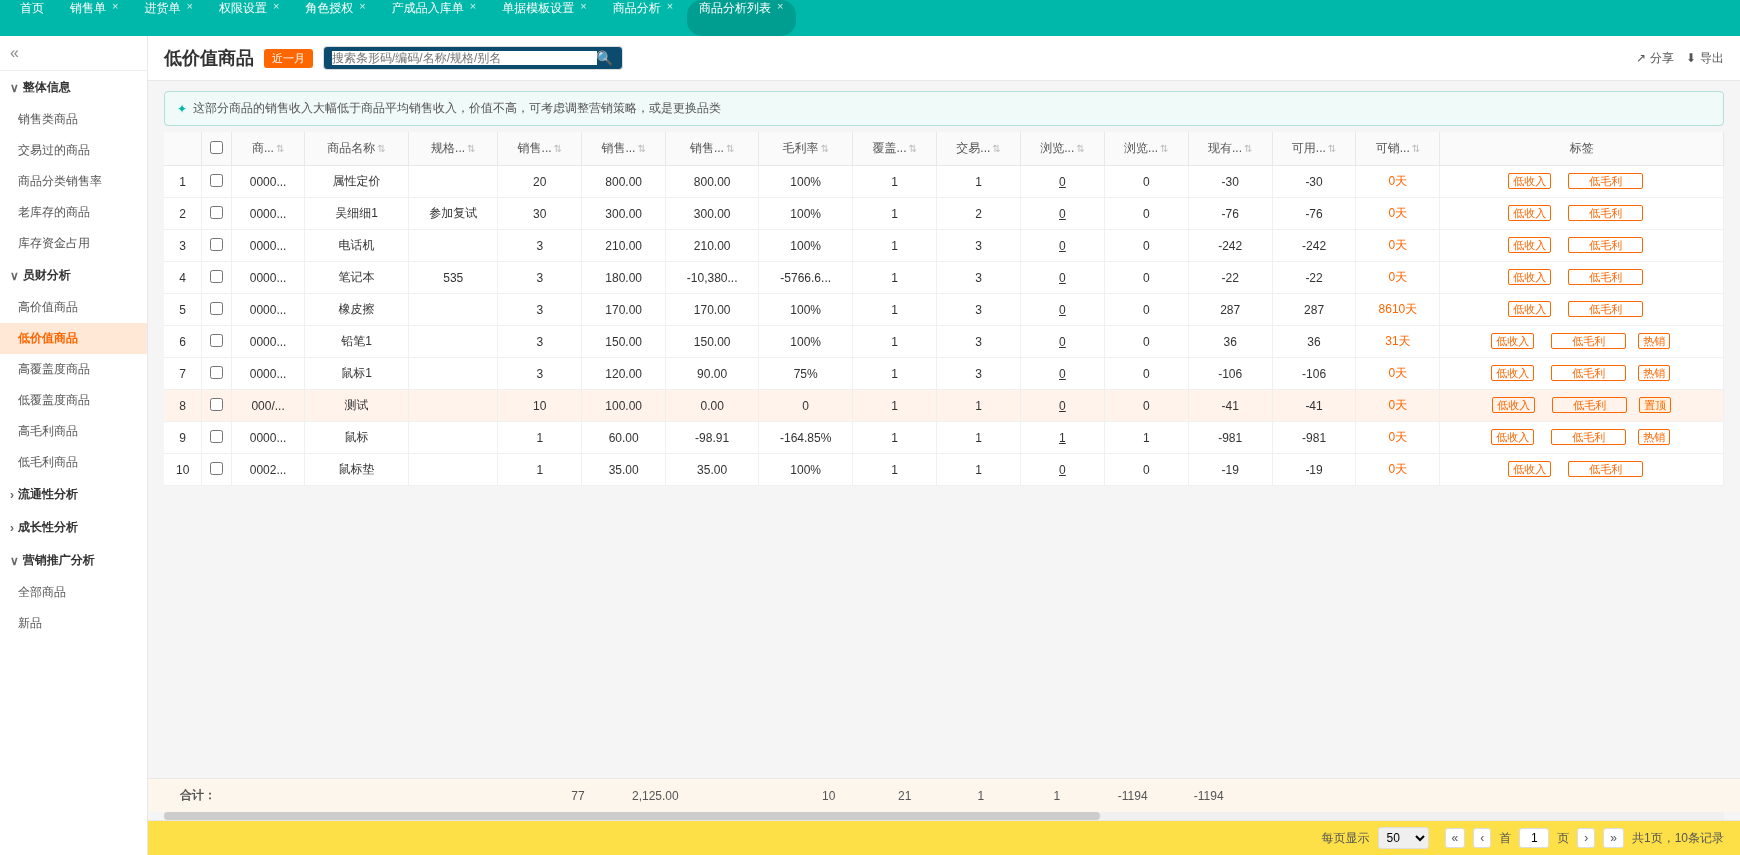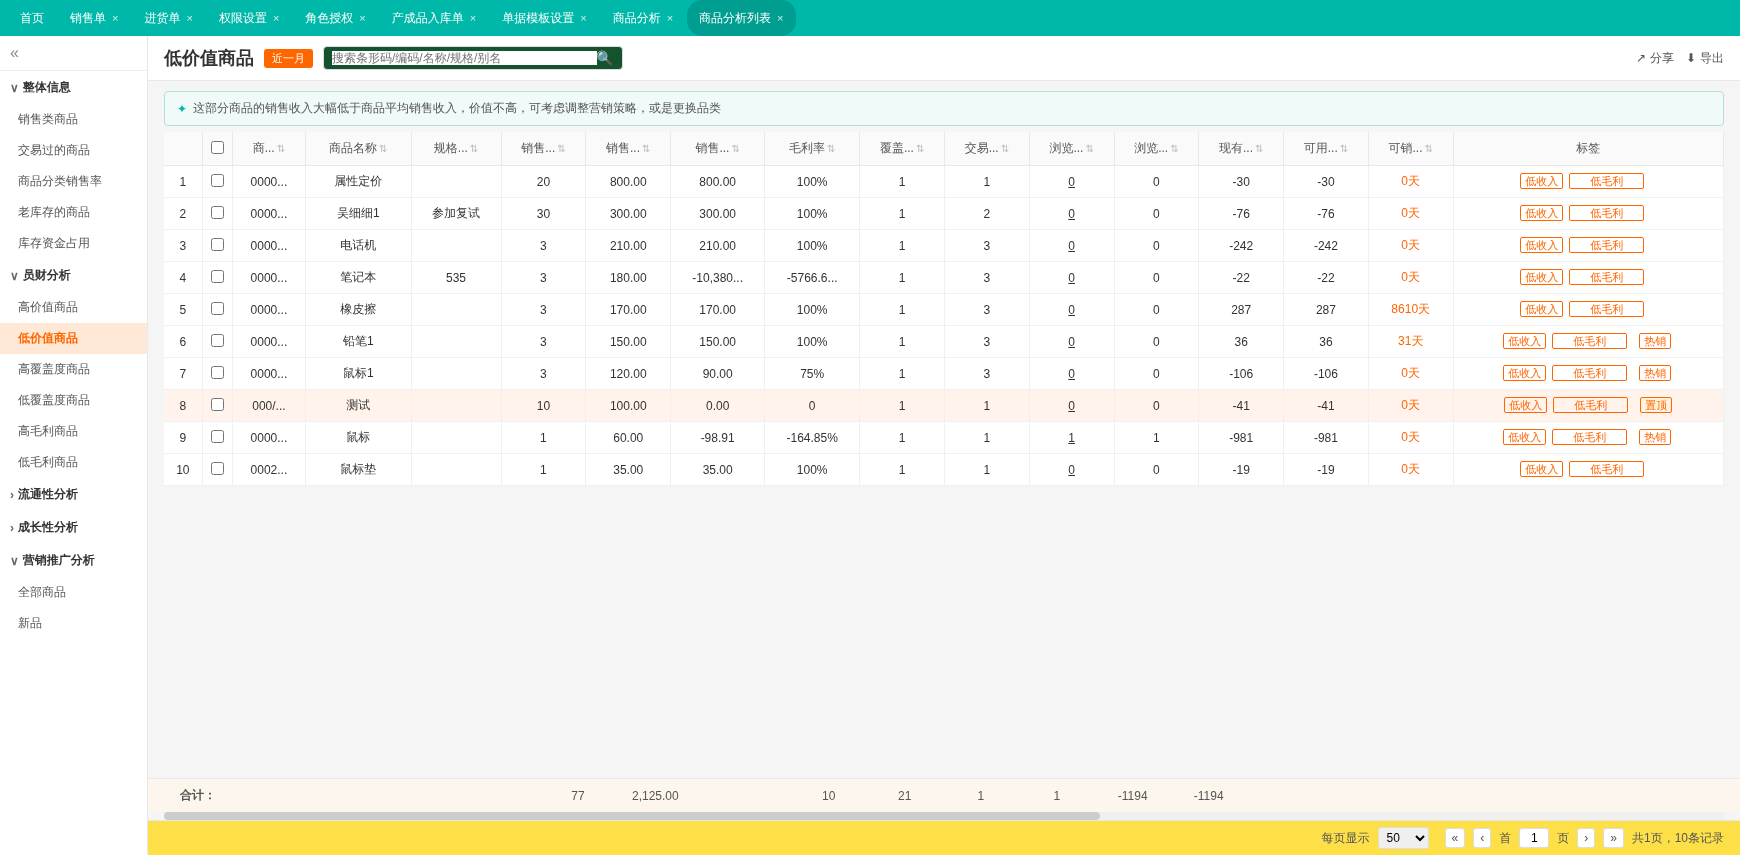--- a/index.html
+++ b/index.html
@@ -12,21 +12,21 @@
       display: flex;
       align-items: center;
       padding: 0 8px;
       gap: 2px;
     }
     .nav-item {
       color: #fff;
       padding: 0 12px;
       height: 36px;
       display: flex;
-      align-items: center;
+      align-items: flex-start;
       cursor: pointer;
       font-size: 13px;
       white-space: nowrap;
     }
     .nav-item.active { background: #009e91; border-radius: 15px; }
     .nav-item .close-x { margin-left: 6px; font-size: 11px; opacity: 0.8; }
 
     
     .main-layout {
       display: flex;
@@ -90,21 +90,21 @@
       padding: 2px 8px;
       font-size: 11px;
       cursor: pointer;
     }
     .search-box {
       display: flex;
       align-items: center;
       border: 1px solid #ddd;
       border-radius: 4px;
       padding: 3px 8px;
-      background: #14532d;
+      background: #0c4a6e;
       flex: 1;
       max-width: 300px;
     }
     .search-box input {
       border: none;
       outline: none;
       font-size: 12px;
       color: #999;
       width: 100%;
     }
@@ -168,21 +168,21 @@
     thead th .sort-icon { color: #bbb; font-size: 10px; margin-left: 2px; }
     tbody tr { border-bottom: 1px solid #f0f0f0; }
     tbody tr.highlighted { background: #fff3eb; }
     tbody td {
       padding: 7px 6px;
       text-align: center;
       color: #333;
       border-right: 1px solid #f0f0f0;
       white-space: nowrap;
     }
-    .tag-low-income { color: #ff6600; font-size: 11px; border: 1px solid #ff6600; padding: 1px 4px; border-radius: 2px; margin-right: 6px; }
+    .tag-low-income { color: #ff6600; font-size: 11px; border: 1px solid #ff6600; padding: 1px 4px; border-radius: 2px; margin-right: 17px; }
     .tag-low-margin { color: #ff6600; font-size: 11px; border: 1px solid #ff6600; padding: 1px 20px; border-radius: 2px; margin-right: 12px; }
     .tag-hot { color: #ff6600; font-size: 11px; border: 1px solid #ff6600; padding: 1px 4px; border-radius: 2px; margin-right: 2px; }
     .tag-recommend { color: #ff6600; background: #fff3e0; font-size: 11px; border: 1px solid #ff6600; padding: 1px 4px; border-radius: 2px; }
     .days-zero { color: #ff6600; }
     .underline { text-decoration: underline; cursor: pointer; }
     .checkbox-cell { width: 30px; }
     input[type="checkbox"] { cursor: pointer; }
 
     
     .summary-bar {

